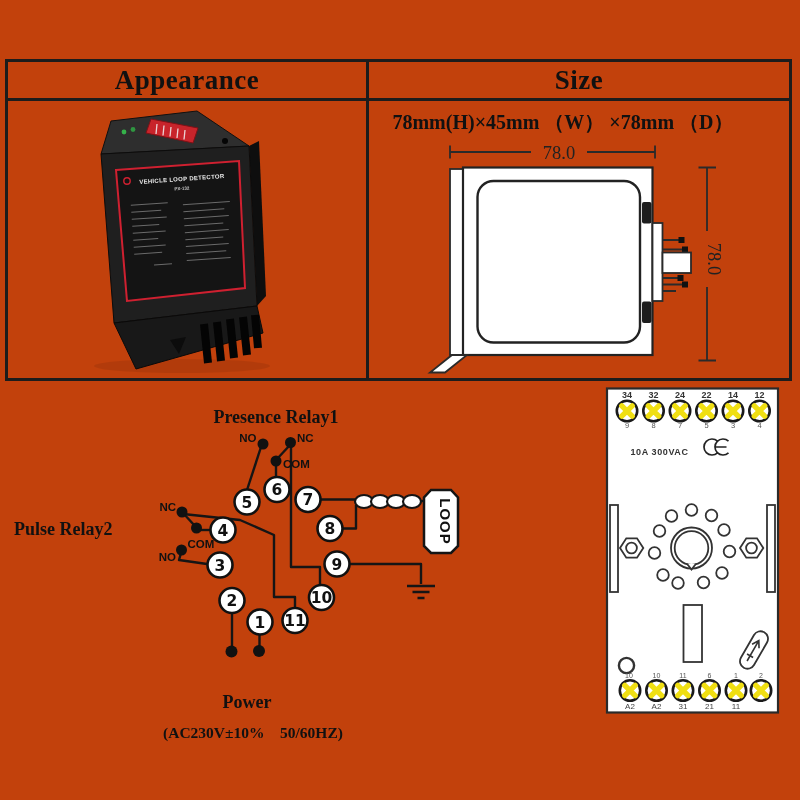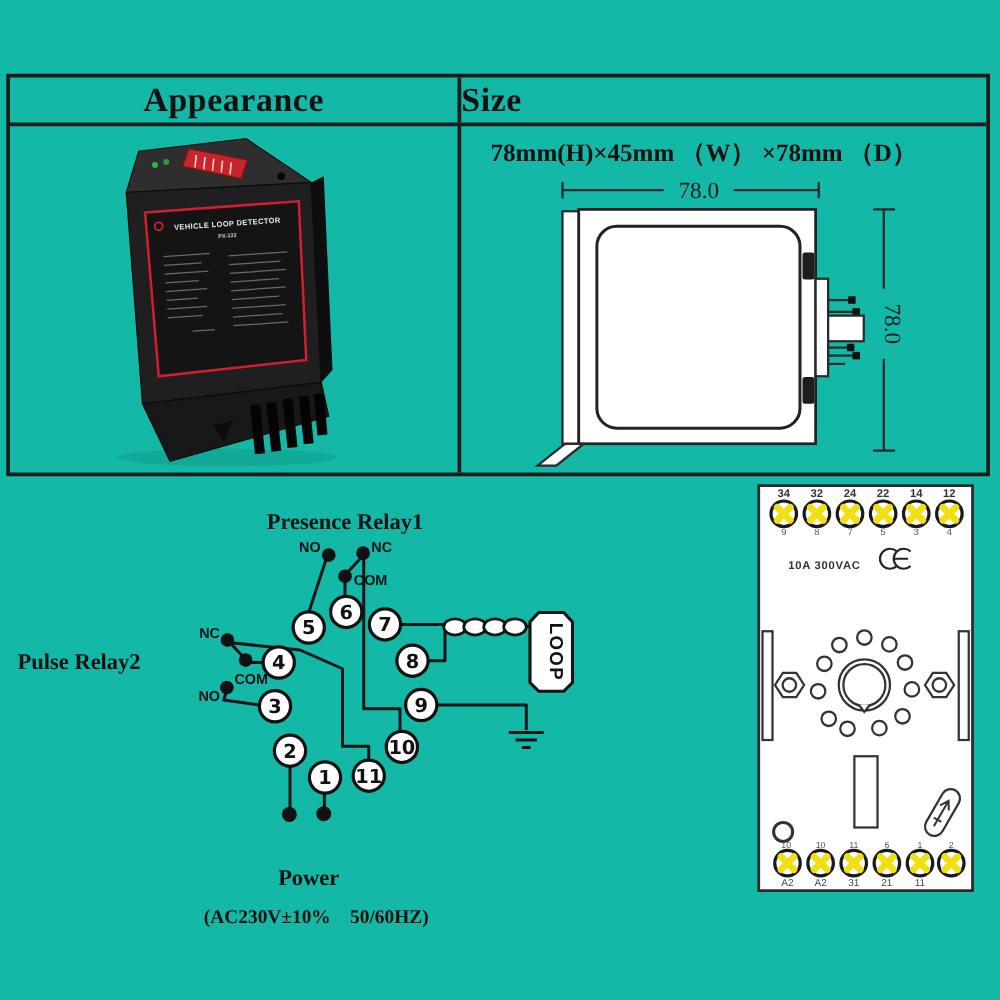--- a/index.html
+++ b/index.html
@@ -1,25 +1,25 @@
 <!DOCTYPE html>
 <html><head>
 <meta charset="utf-8">
 <style>
   html,body{margin:0;padding:0;background:#fff;}
-  #page{position:relative;width:800px;height:800px;background:#14b8a6;overflow:hidden;
+  #page{position:relative;width:800px;height:800px;background:#c2410c;overflow:hidden;
         font-family:"Liberation Serif",serif;}
   
   #tbl{position:absolute;left:5px;top:59px;width:787px;height:322px;
        border:3px solid #1c1c1c;box-sizing:border-box;}
   #tbl .row1{height:36px;border-bottom:3px solid #1c1c1c;display:flex;}
   #tbl .row2{display:flex;height:calc(100% - 39px);}
   .cellL{width:361px;border-right:3px solid #1c1c1c;display:flex;
          align-items:center;justify-content:center;box-sizing:border-box;}
-  .cellR{flex:1;display:flex;align-items:center;justify-content:flex-start;}
+  .cellR{flex:1;display:flex;align-items:center;justify-content:center;}
   .hdrTxt{font:bold 27px "Liberation Serif",serif;color:#111;letter-spacing:.5px;}
   
   svg{position:absolute;overflow:visible;}
   .ln{stroke:#151515;stroke-width:2.4;fill:none;stroke-linejoin:round;}
   .thin{stroke:#2a2a2a;stroke-width:1.8;fill:none;}
   .fillw{fill:#fff;}
   .serifTitle{font:bold 18px "Liberation Serif",serif;fill:#111;}
   .serifSpec{font:bold 15.5px "Liberation Serif",serif;fill:#111;}
   .dimTxt{font:18.5px "Liberation Serif","DejaVu Sans",serif;fill:#222;}
   .sizeTxt{font:bold 20px "Liberation Serif","DejaVu Sans",serif;fill:#111;}

